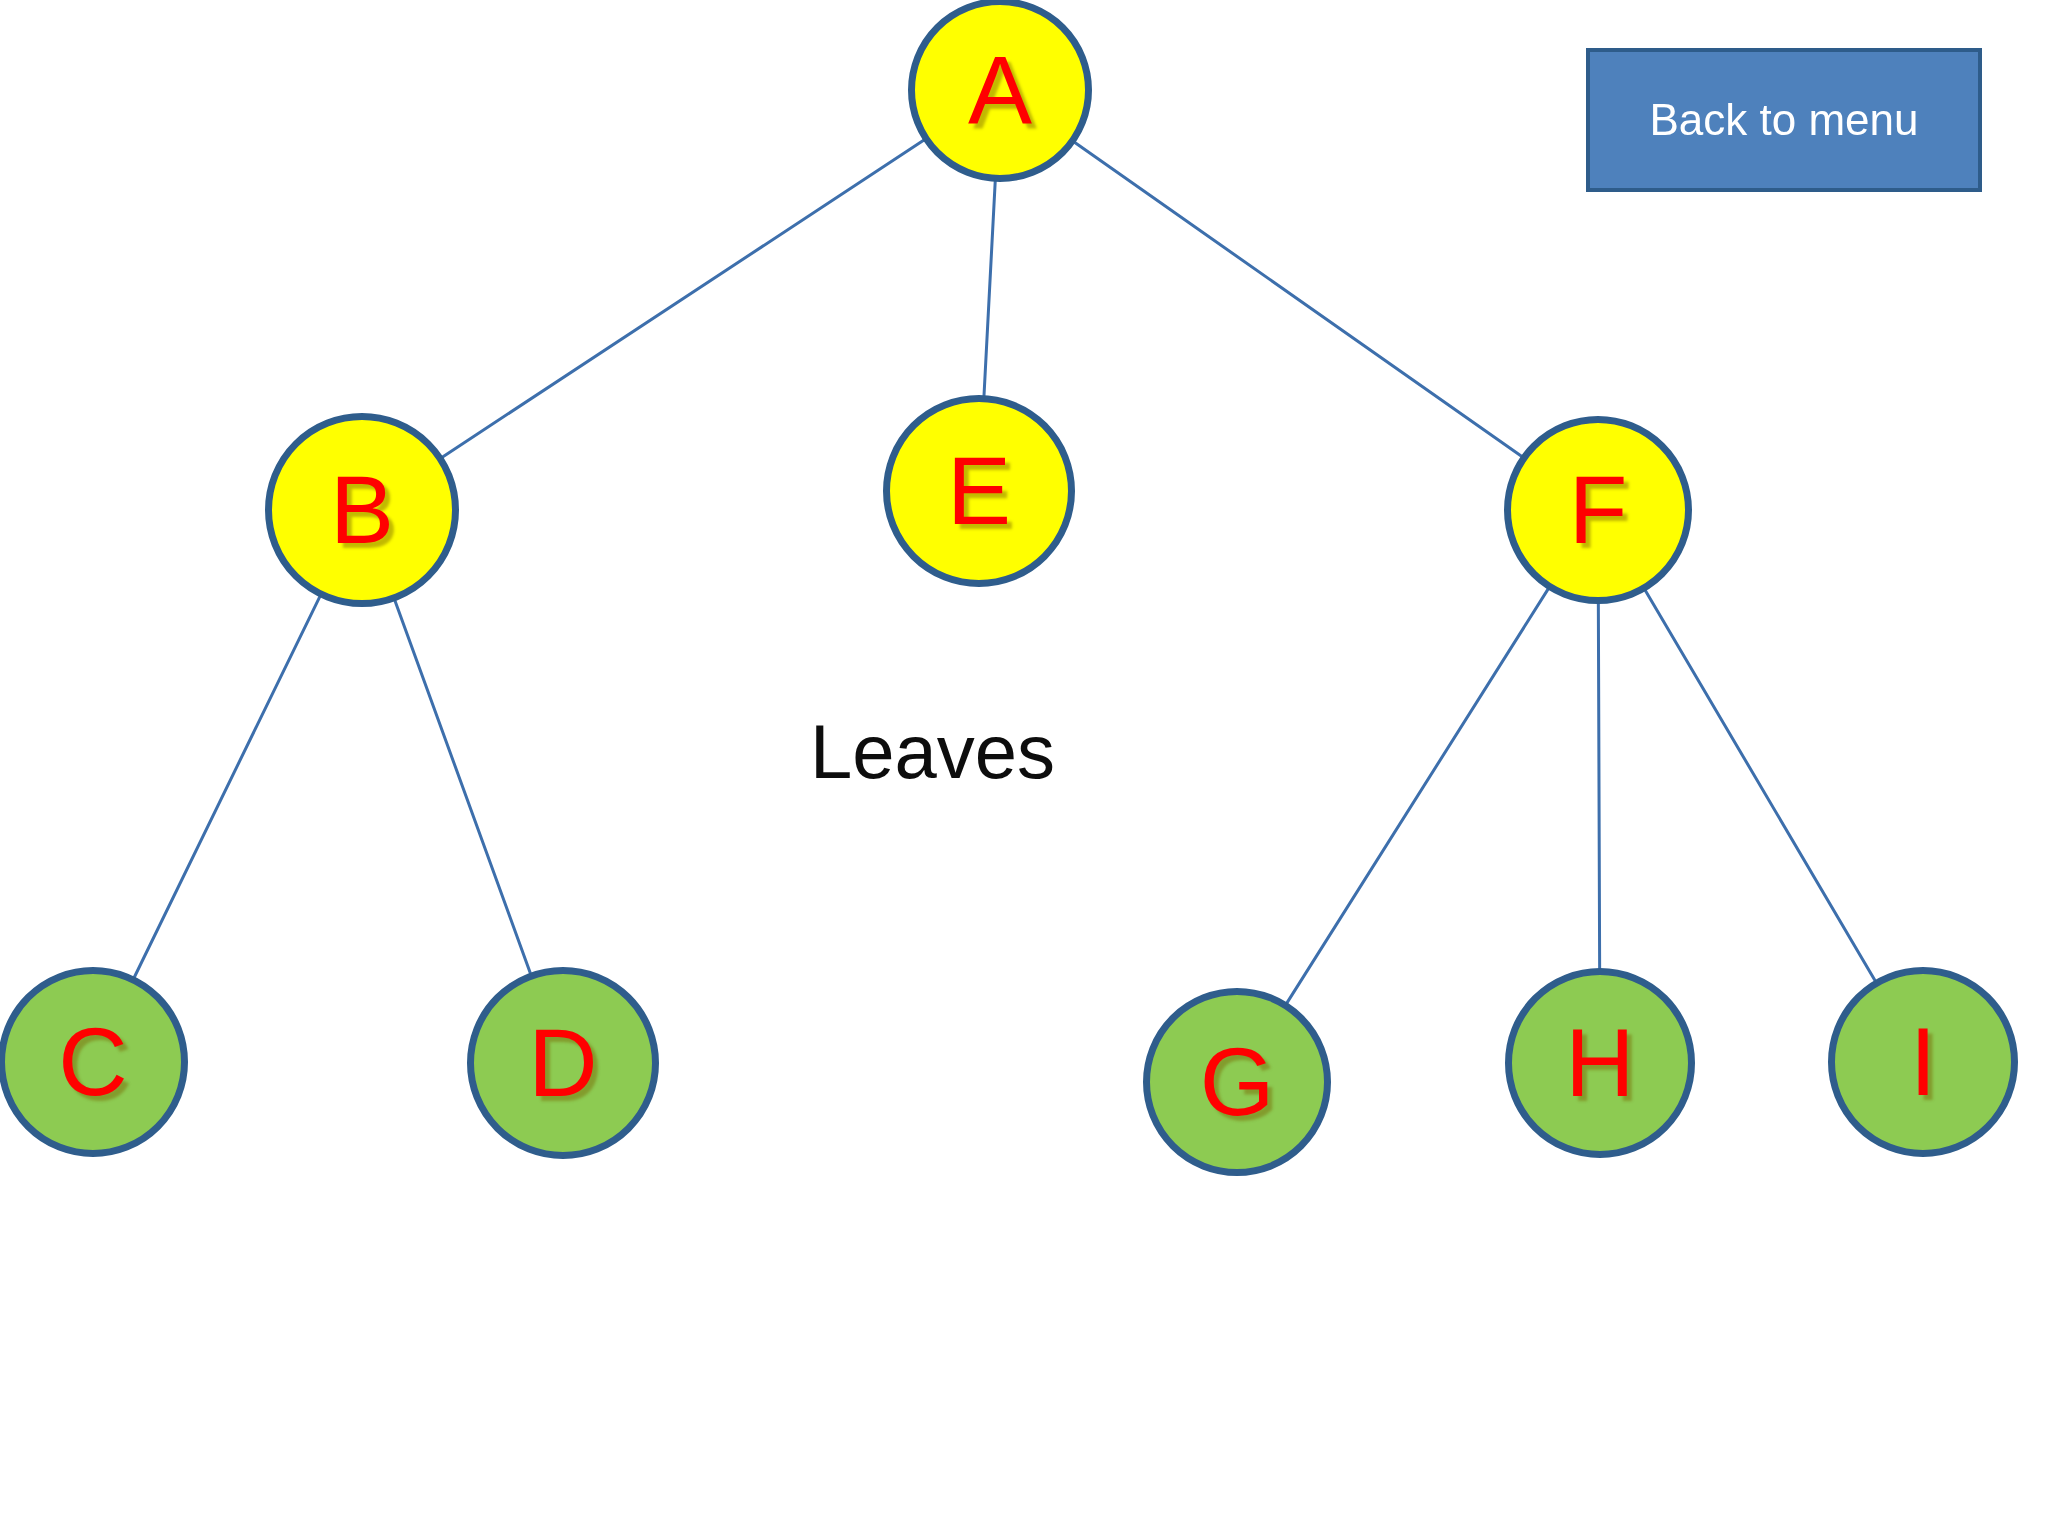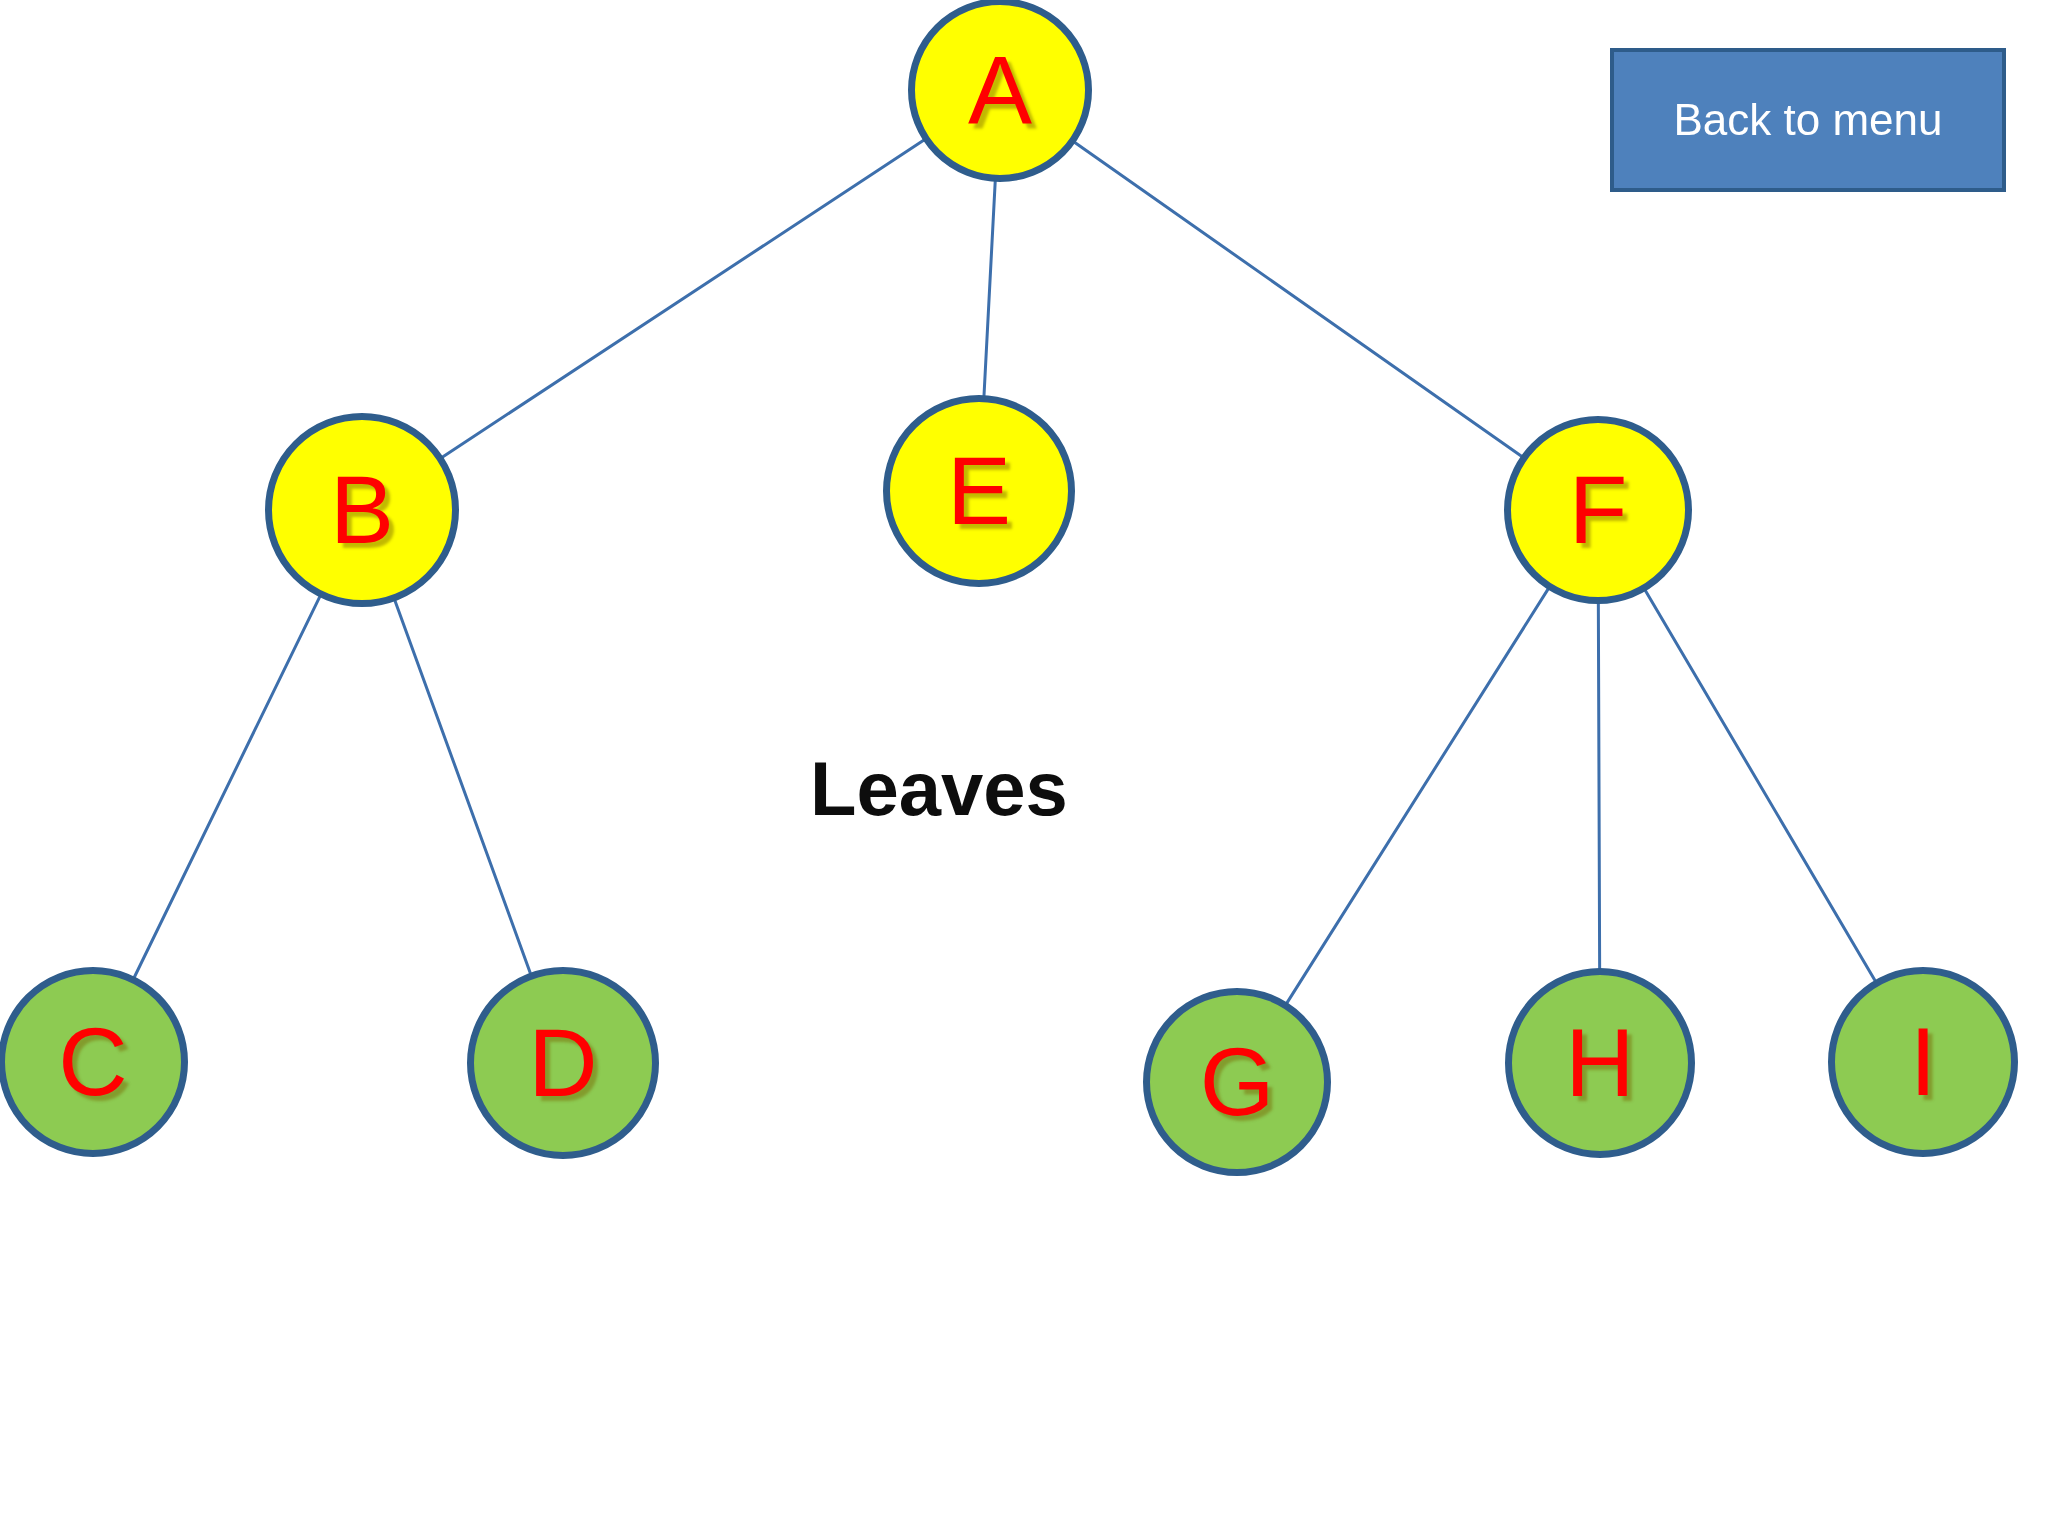--- a/index.html
+++ b/index.html
@@ -38,24 +38,23 @@
   }
   .node-label {
     font-family: "Liberation Sans", sans-serif;
     font-weight: 400;
     line-height: 1;
     user-select: none;
   }
   .leaves-caption {
     position: absolute;
     font-family: "Liberation Sans", sans-serif;
-    font-weight: 700;
+    font-weight: 400;
     white-space: nowrap;
     line-height: 1;
-    margin-top: 37px;
   }
   .menu-button {
     position: absolute;
     box-sizing: border-box;
     display: flex;
     align-items: center;
     justify-content: center;
     cursor: pointer;
     font-family: "Liberation Sans", sans-serif;
     white-space: nowrap;
@@ -102,17 +101,17 @@
       <div class="node" style="left: 1505px; top: 968px; width: 190px; height: 190px; border-width: 7px; border-color: rgb(47, 93, 140); background: rgb(141, 203, 82);">
         <span class="node-label" style="font-size: 96px; color: rgb(255, 0, 0); text-shadow: rgba(120, 100, 0, 0.45) 5px 5px 3px;">H</span>
       </div>
       <div class="node" style="left: 1828px; top: 967px; width: 190px; height: 190px; border-width: 7px; border-color: rgb(47, 93, 140); background: rgb(141, 203, 82);">
         <span class="node-label" style="font-size: 96px; color: rgb(255, 0, 0); text-shadow: rgba(120, 100, 0, 0.45) 5px 5px 3px;">I</span>
       </div>
     </div>
 
   <div class="leaves-caption" style="left: 810px; top: 714px; font-size: 76px; color: rgb(13, 13, 13);">Leaves</div>
 
-  <div class="menu-button" style="left: 1586px; top: 48px; width: 396px; height: 144px; font-size: 44px; background: rgb(78, 129, 188); border: 4px solid rgb(46, 92, 138); color: rgb(255, 255, 255); margin-left: 24px;">
+  <div class="menu-button" style="left: 1586px; top: 48px; width: 396px; height: 144px; font-size: 44px; background: rgb(78, 129, 188); border: 4px solid rgb(46, 92, 138); color: rgb(255, 255, 255);">
     <span>Back to menu</span>
   </div>
 
 </div>
 
 </body></html>

